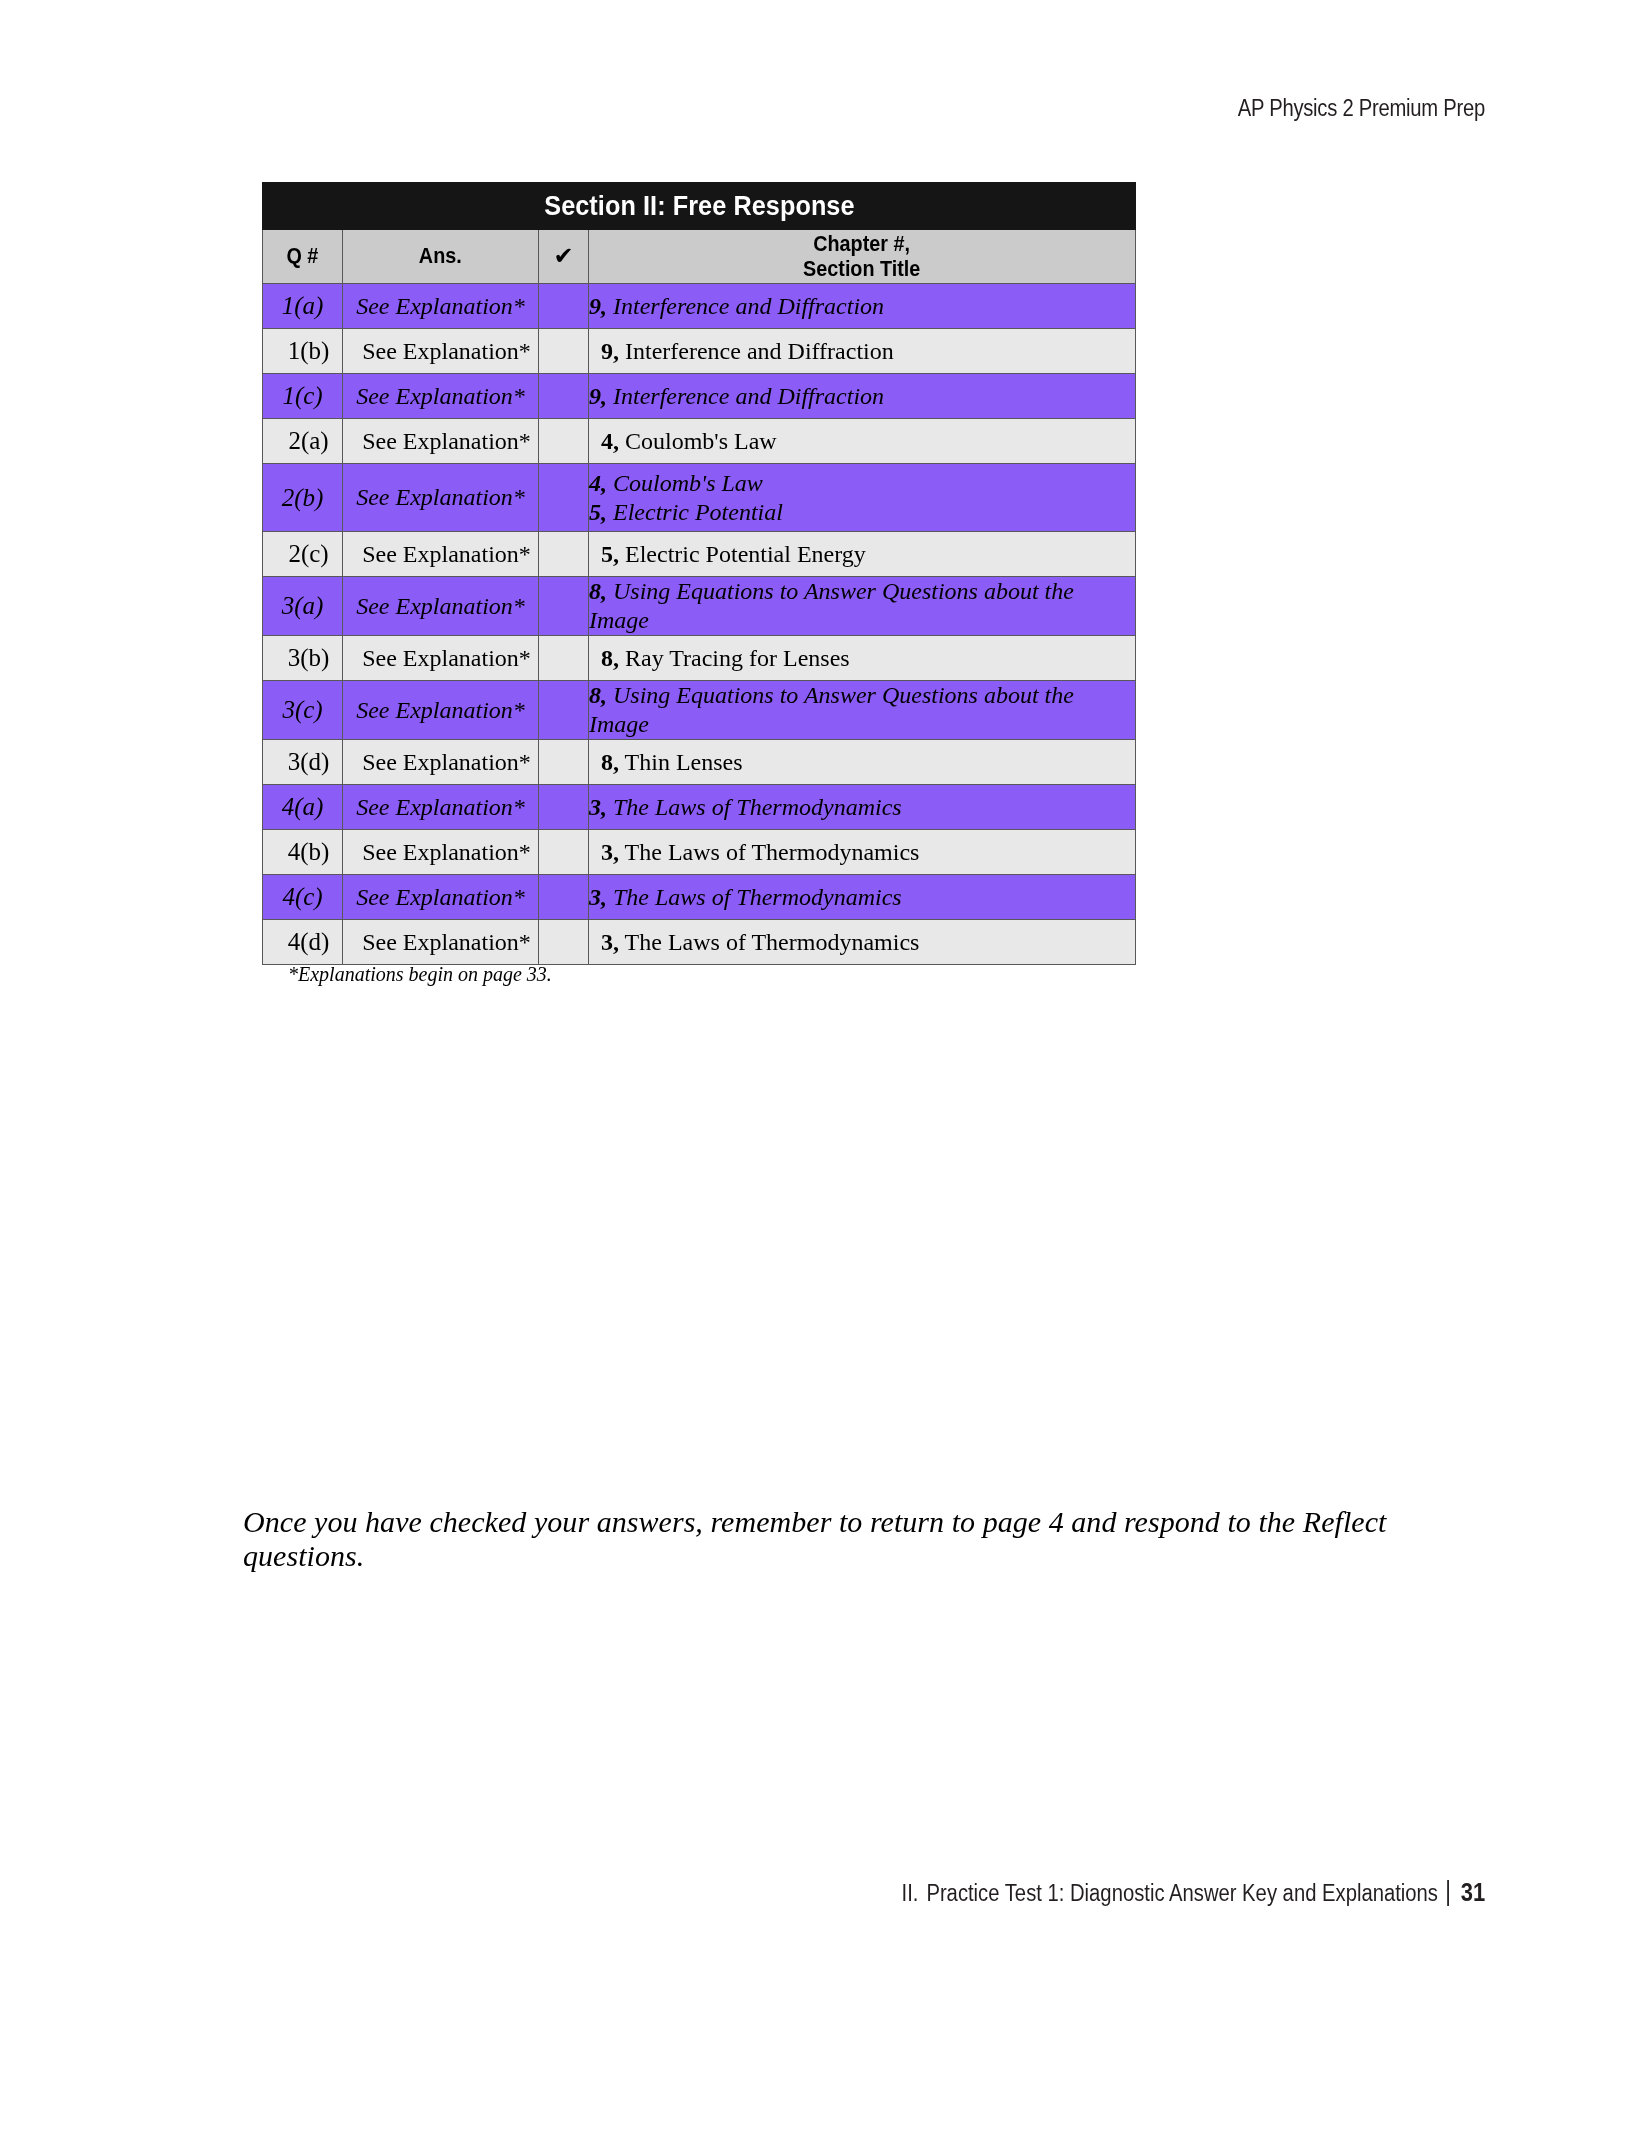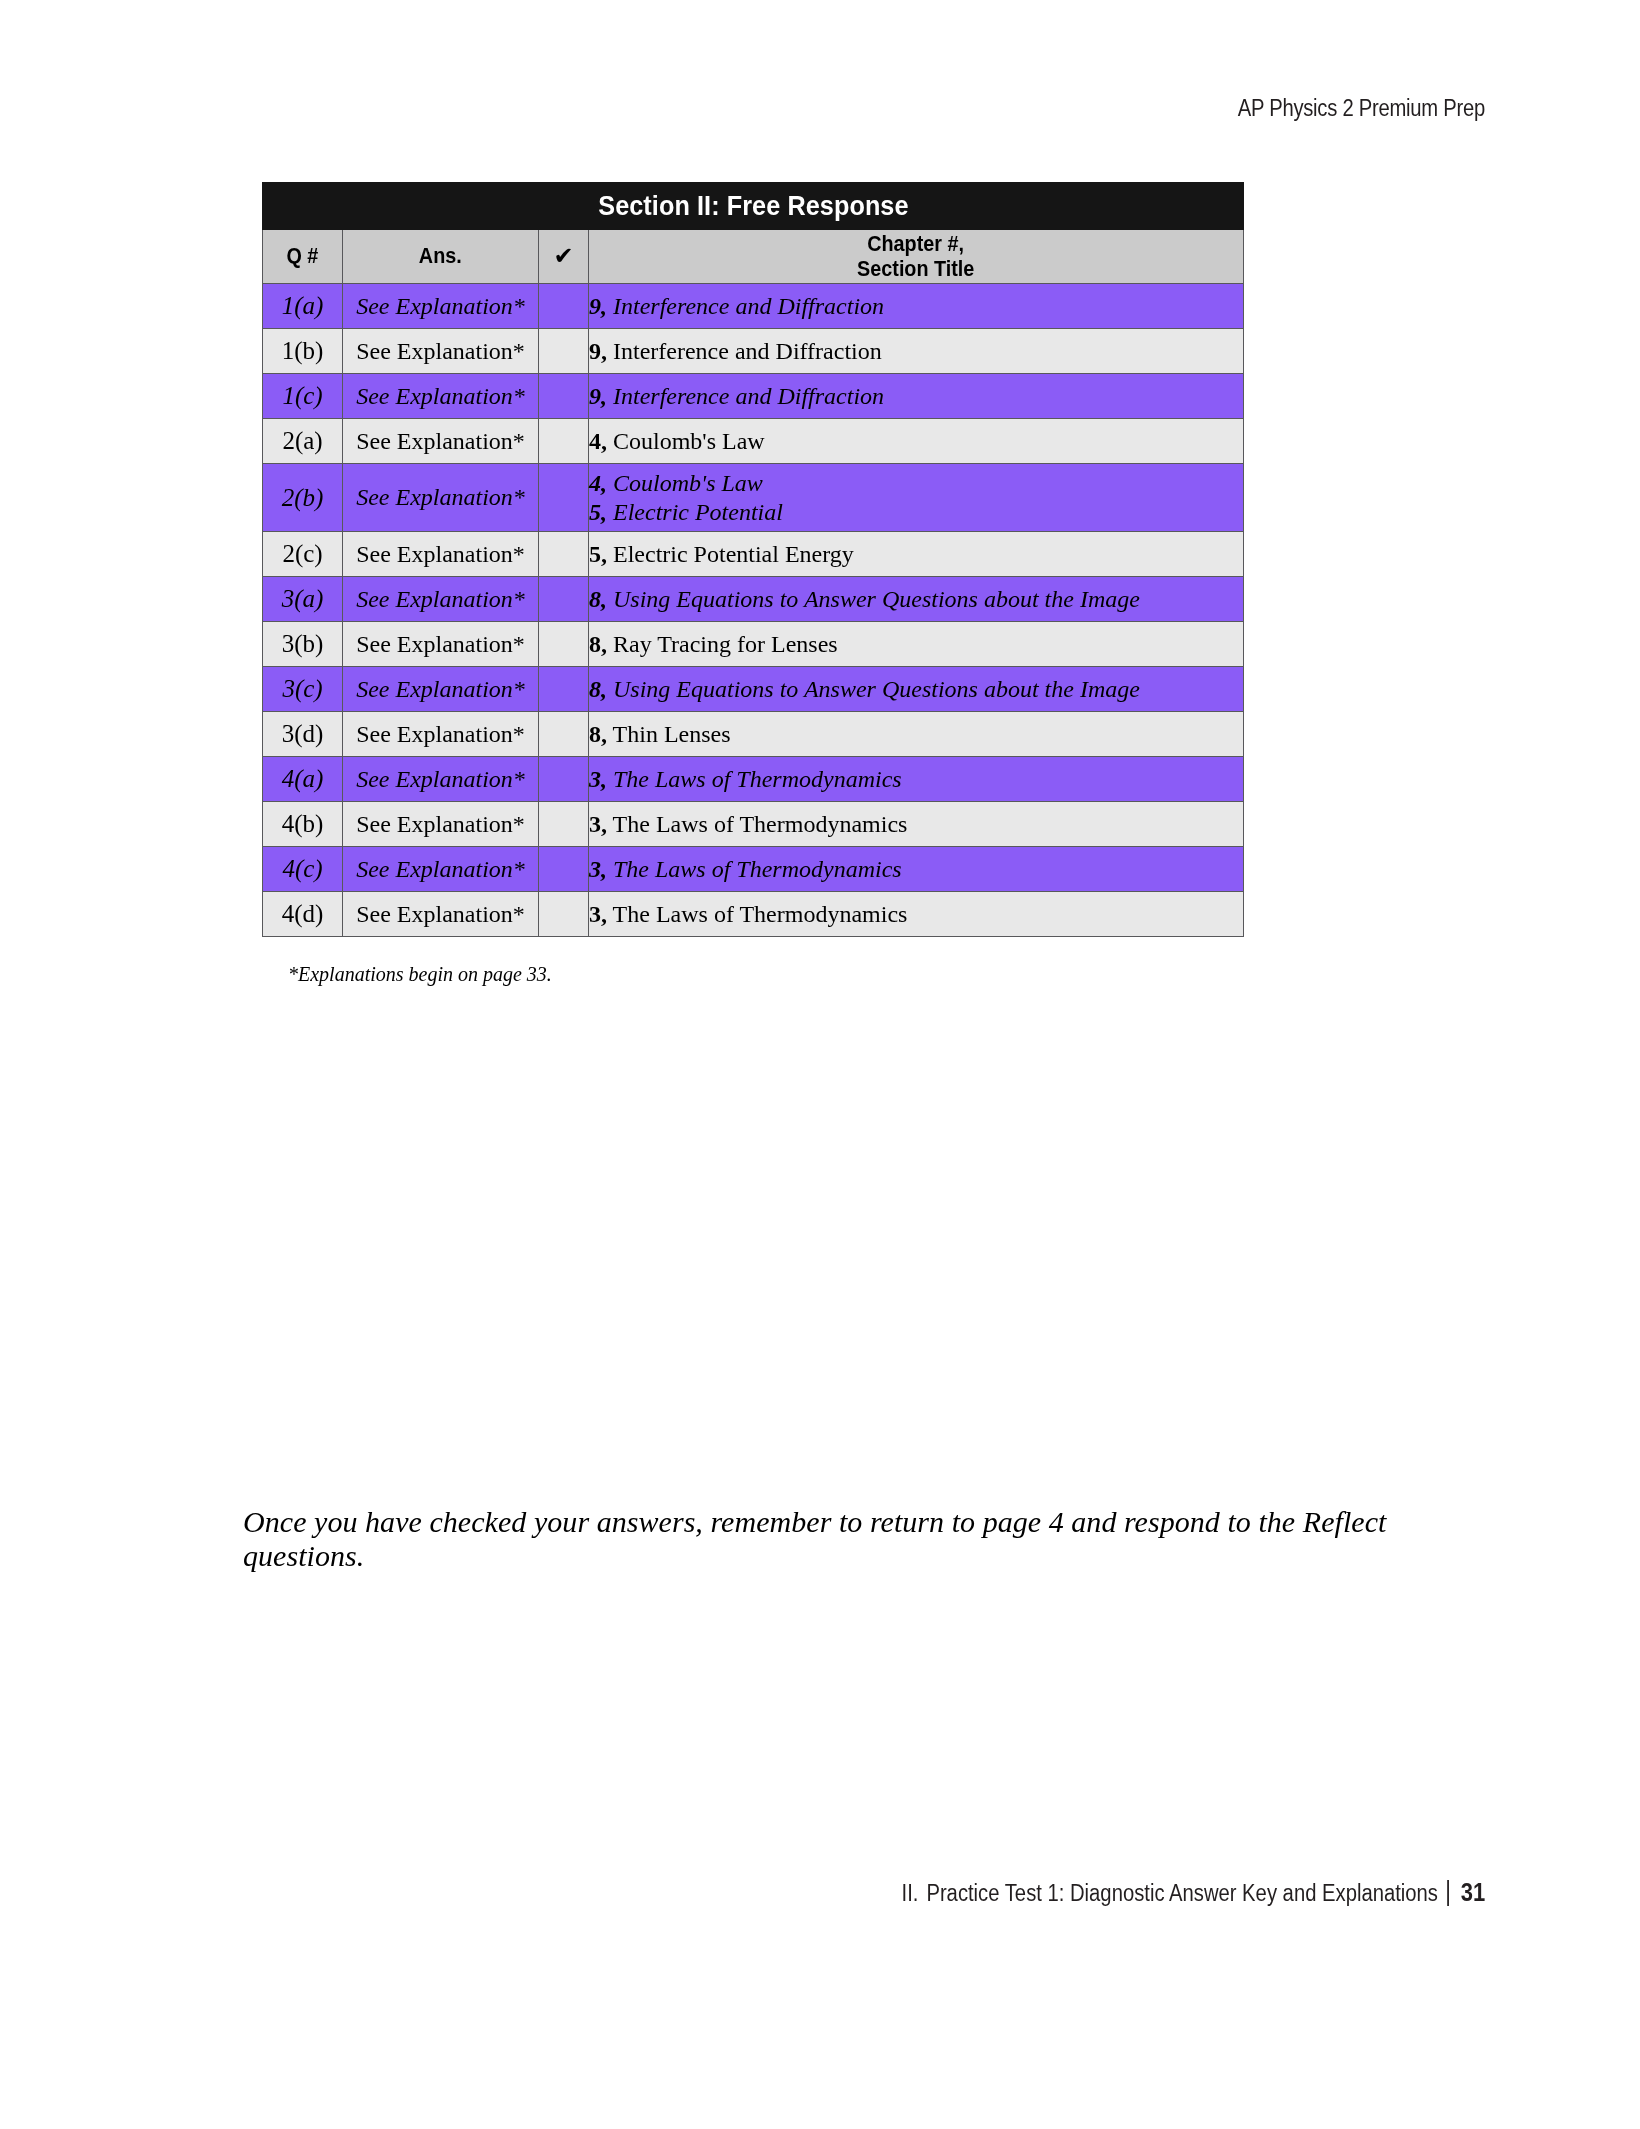--- a/index.html
+++ b/index.html
@@ -28,21 +28,21 @@
     transform: scaleX(0.88);
     transform-origin: right center;
     white-space: nowrap;
   }
 
   
   .table-wrap {
     position: absolute;
     left: 262px;
     top: 182px;
-    width: 982px;
+    width: 874px;
   }
   table.answer-key {
     border-collapse: collapse;
     width: 100%;
     table-layout: fixed;
   }
   table.answer-key td,
   table.answer-key th {
     border: 1.6px solid #58585b;
     padding: 0;
@@ -87,21 +87,21 @@
 
   
   .c-q    { width: 80px;  }
   .c-ans  { width: 196px; }
   .c-chk  { width: 50px;  }
   .c-chap { width: auto;  }
 
   
   tr.data-row { height: 45px; }
   tr.data-row.tall { height: 68px; }
-  tr.shade td { background: #e8e8e8; }
+  tr.shade td { background: #e8e8e8; padding-left: 12px; }
   tr.plain td { background: #8b5cf6; font-style: italic; }
 
   td.q-cell {
     text-align: center;
     font-size: 25px;
     font-family: "Liberation Serif", serif;
   }
   td.ans-cell {
     text-align: center;
     font-size: 24px;

